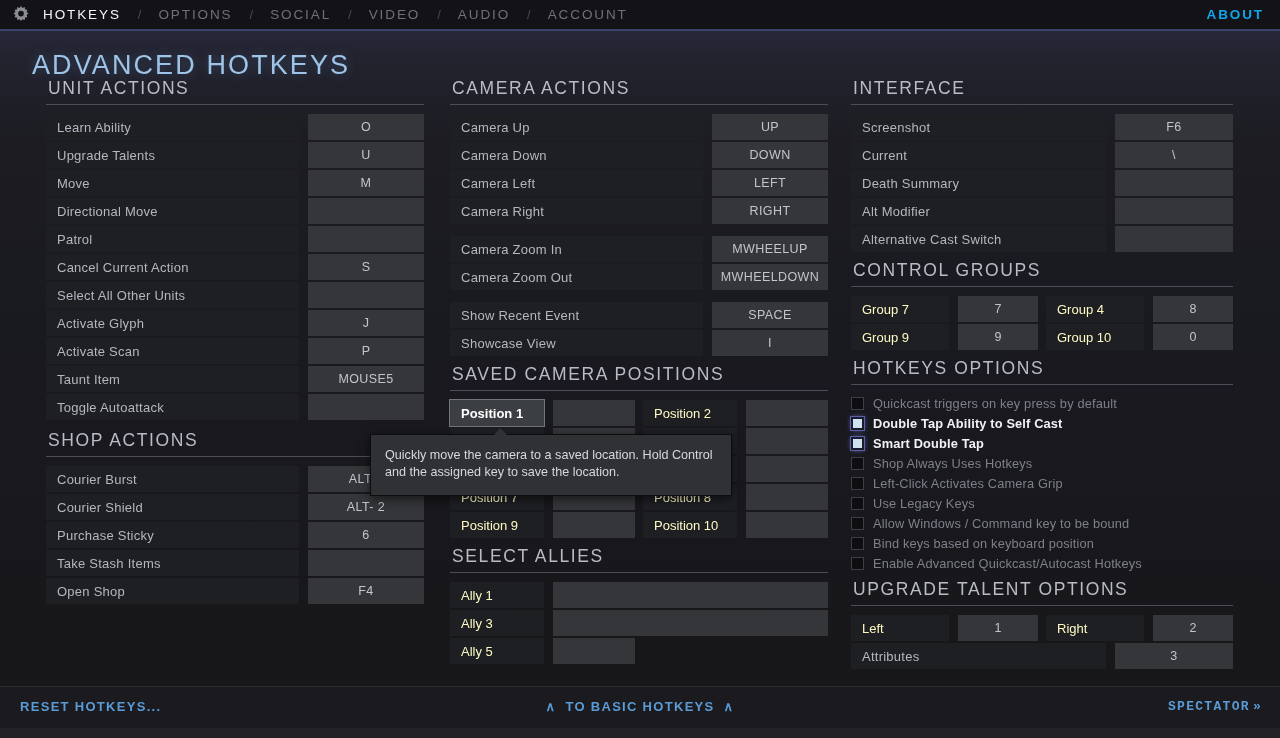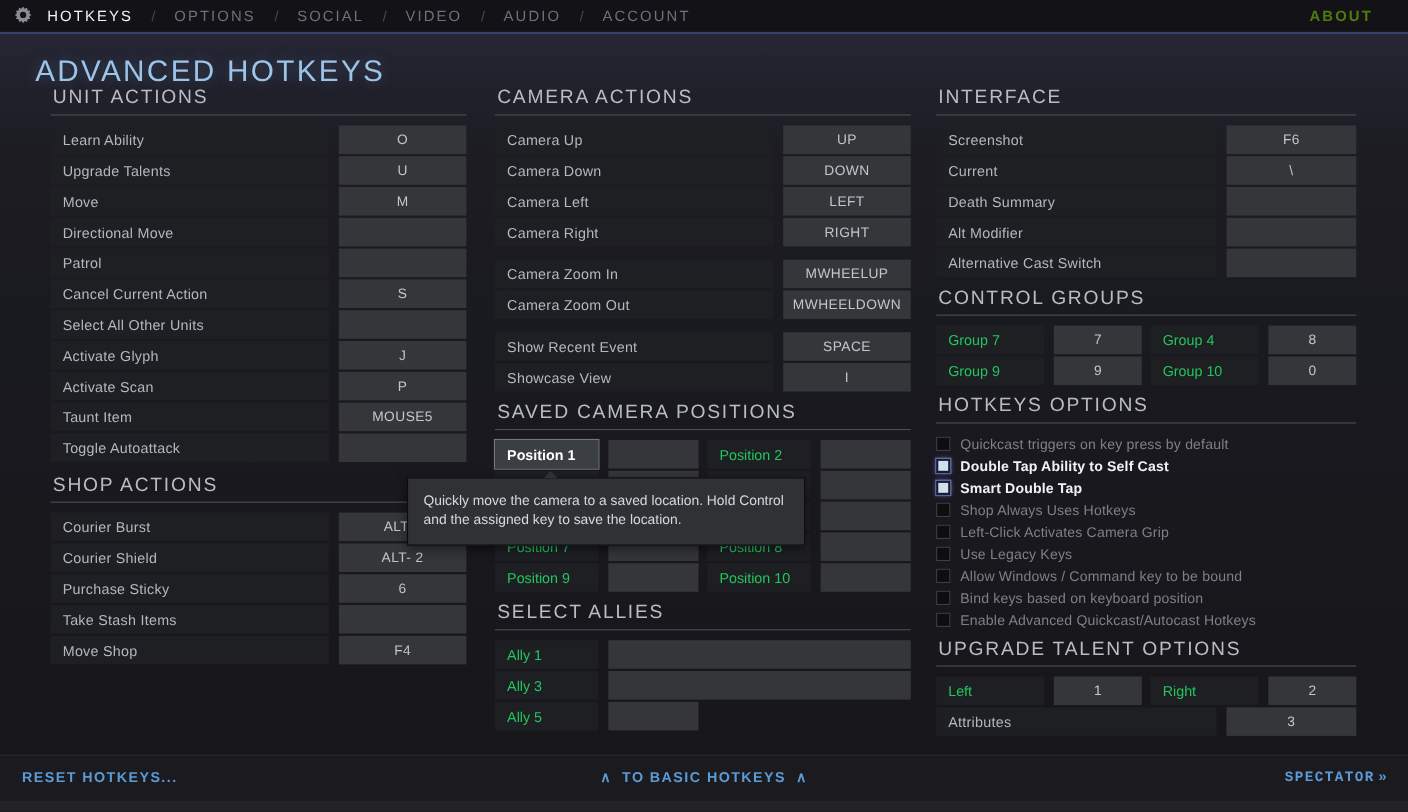--- a/index.html
+++ b/index.html
@@ -26,22 +26,22 @@
   .gear-wrap { width: 42px; display: flex; justify-content: center; align-items: center; }
   .gear-wrap svg { display: block; }
   .nav-items { display: flex; align-items: center; flex: 1; }
   .nav-item {
     font-size: 13.5px; letter-spacing: 1.9px; font-weight: normal;
     color: #6e7179; padding: 0 1px; white-space: nowrap;
   }
   .nav-item.active { color: #f2f4f8; }
   .nav-sep { color: #474a52; font-size: 13px; padding: 0 16px; }
   .nav-right {
-    margin-left: auto; padding-right: 32px;
-    font-size: 13.5px; letter-spacing: 1.9px; font-weight: bold; color: #4d7c0f;
+    margin-left: auto; padding-right: 16px;
+    font-size: 13.5px; letter-spacing: 1.9px; font-weight: bold; color: #0ea5e9;
   }
 
   
   .page-title {
     position: absolute; left: 32px; top: 50px;
     font-size: 27px; letter-spacing: 2.1px; color: #9dc3e6; font-weight: normal;
     text-shadow: 0 0 12px rgba(110,160,220,.35);
   }
 
   .col { position: absolute; top: 78px; }
@@ -68,21 +68,21 @@
     font-size: 12.5px; color: #c2c5cb; letter-spacing: .4px;
   }
   .col-3 .lbl { flex: 1 1 auto; }
   .col-3 .key { width: 118px; flex: 0 0 118px; }
 
   
   .grid2 { display: flex; gap: 8px; margin-bottom: 2px; height: 26px; }
   .cell { display: flex; gap: 9px; flex: 1 1 0; min-width: 0; }
   .cell .lbl2 {
     flex: 0 0 94px; background: #1e1f23; display: flex; align-items: center;
-    padding-left: 11px; font-size: 13px; color: #22c55e;
+    padding-left: 11px; font-size: 13px; color: #fef9c3;
   }
   .cell .key2 { flex: 1 1 auto; background: #343639; display: flex; align-items: center;
                 justify-content: center; font-size: 12.5px; color: #c2c5cb; }
   .cell.empty .lbl2, .cell.empty .key2 { background: transparent; }
   .cell .lbl2.hl {
     background: #3b3e42; color: #ffffff; font-weight: bold;
     outline: 1px solid #72767c;
   }
   .col-3 .cell .lbl2 { flex: 0 0 98px; }
 
@@ -232,21 +232,21 @@
         </div>
         <div class="row">
           <div class="lbl">Purchase Sticky</div>
           <div class="key">6</div>
         </div>
         <div class="row">
           <div class="lbl">Take Stash Items</div>
           <div class="key"></div>
         </div>
         <div class="row">
-          <div class="lbl">Move Shop</div>
+          <div class="lbl">Open Shop</div>
           <div class="key">F4</div>
         </div>
       </div>
   </div>
 
   <div class="col col-2">
     <div class="sec-title">CAMERA ACTIONS</div>
     <div class="sec-rule"></div>
     <div id="camera-a-rows">
         <div class="row">

